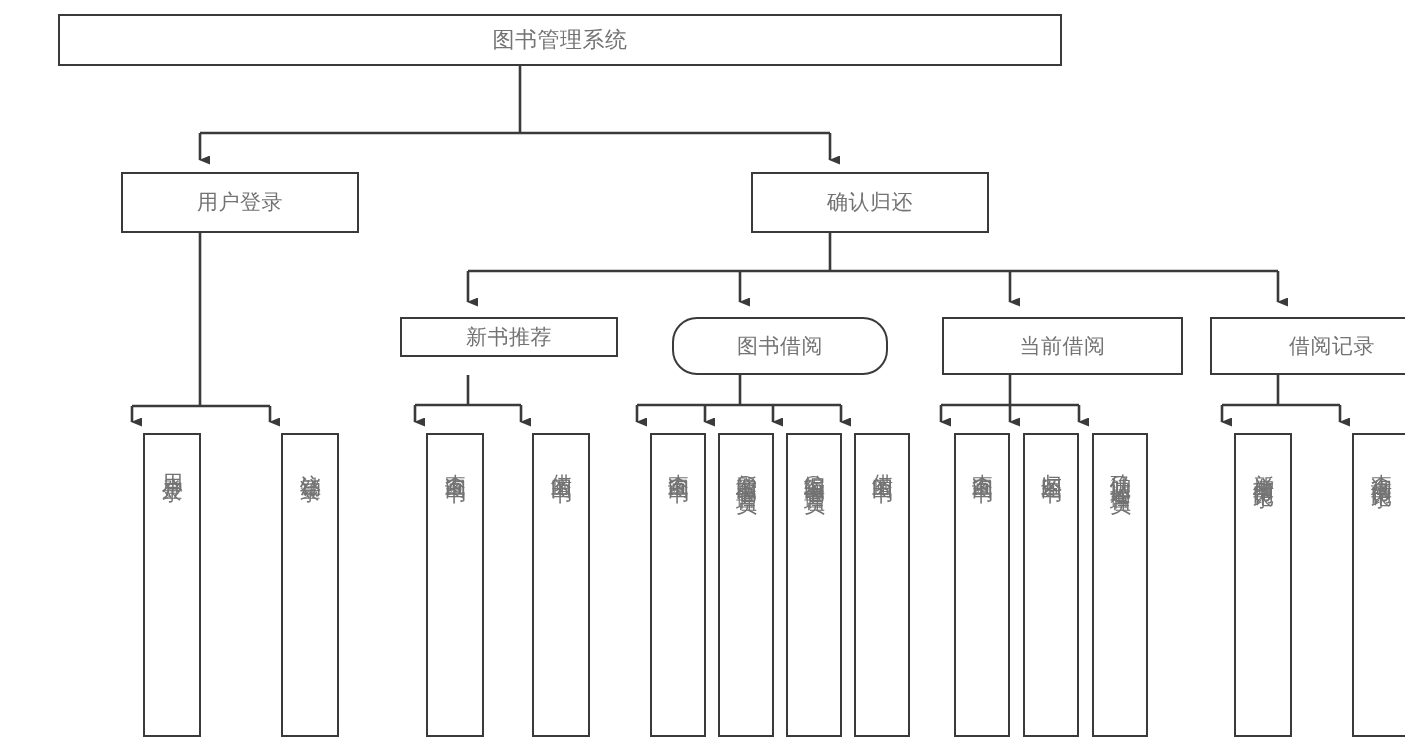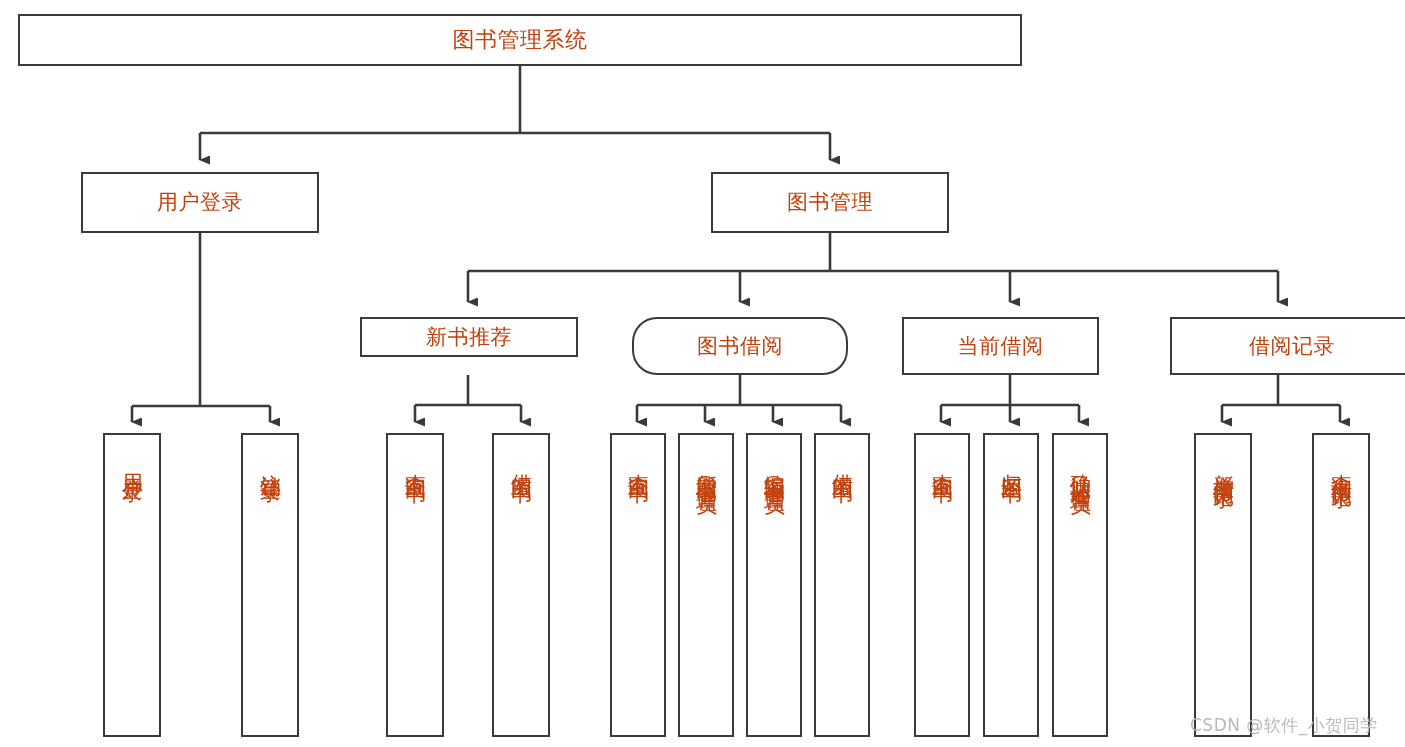--- a/index.html
+++ b/index.html
@@ -25,21 +25,22 @@
     height: 747px;
   }
   .node {
     position: absolute;
     box-sizing: border-box;
     border: 2px solid #3a3a3a;
     background: #ffffff;
     display: flex;
     align-items: center;
     justify-content: center;
-    color: #c2410c;
+    color: #737373;
+    margin-left: 40px;
   }
   .node .lbl {
     display: block;
     text-align: center;
     line-height: 1.18;
     white-space: nowrap;
   }
   .node.horiz .lbl {
     font-size: 21px;
     letter-spacing: 0.5px;
@@ -124,30 +125,30 @@
   </svg>
 
   <div class="node root horiz" style="left:18px; top:14px; width:1004px; height:52px;">
     <span class="lbl">图书管理系统</span>
   </div>
 
   <div class="node horiz" style="left:81px; top:172px; width:238px; height:61px;">
     <span class="lbl">用户登录</span>
   </div>
   <div class="node horiz" style="left:711px; top:172px; width:238px; height:61px;">
-    <span class="lbl">图书管理</span>
+    <span class="lbl">确认归还</span>
   </div>
 
   <div class="node horiz" style="left:360px; top:317px; width:218px; height:40px;">
     <span class="lbl">新书推荐</span>
   </div>
   <div class="node horiz" style="left:632px; top:317px; width:216px; height:58px;border-radius:25px;">
     <span class="lbl">图书借阅</span>
   </div>
-  <div class="node horiz" style="left:902px; top:317px; width:197px; height:58px;">
+  <div class="node horiz" style="left:902px; top:317px; width:241px; height:58px;">
     <span class="lbl">当前借阅</span>
   </div>
   <div class="node horiz" style="left:1170px; top:317px; width:244px; height:58px;">
     <span class="lbl">借阅记录</span>
   </div>
 
   <div class="node vert" style="left:103px; top:433px; width:58px; height:304px;">
     <span class="lbl">用户登录</span>
   </div>
   <div class="node vert" style="left:241px; top:433px; width:58px; height:304px;">
@@ -184,15 +185,14 @@
     <span class="lbl">确认归还（管理员）</span>
   </div>
 
   <div class="node vert" style="left:1194px; top:433px; width:58px; height:304px;">
     <span class="lbl">新增借阅记录</span>
   </div>
   <div class="node vert" style="left:1312px; top:433px; width:58px; height:304px;">
     <span class="lbl">查询借阅记录</span>
   </div>
 
-  <div class="watermark">CSDN @软件_小贺同学</div>
 
 </div>
 
 </body></html>

